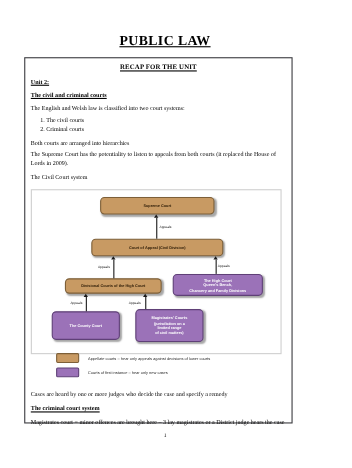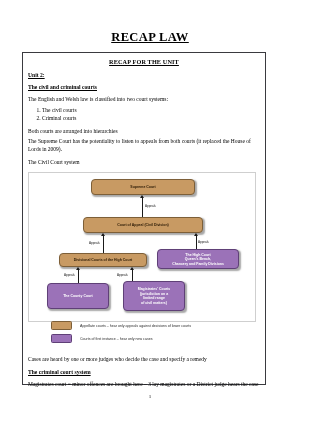--- a/index.html
+++ b/index.html
@@ -208,21 +208,21 @@
     left: 0;
     width: 300px;
     text-align: center;
     font-size: 5px;
     color: #000;
   }
 </style>
 </head>
 <body>
 
-<div id="doc-title">RECAP LAW</div>
+<div id="doc-title">PUBLIC LAW</div>
 
 <div id="page-frame">
 
   <div class="recap-heading">RECAP FOR THE UNIT</div>
 
   <div class="heading-ul">Unit 2:</div>
 
   <div class="heading-ul">The civil and criminal courts</div>
 
   <p class="para tight">The English and Welsh law is classified into two court systems:</p>

